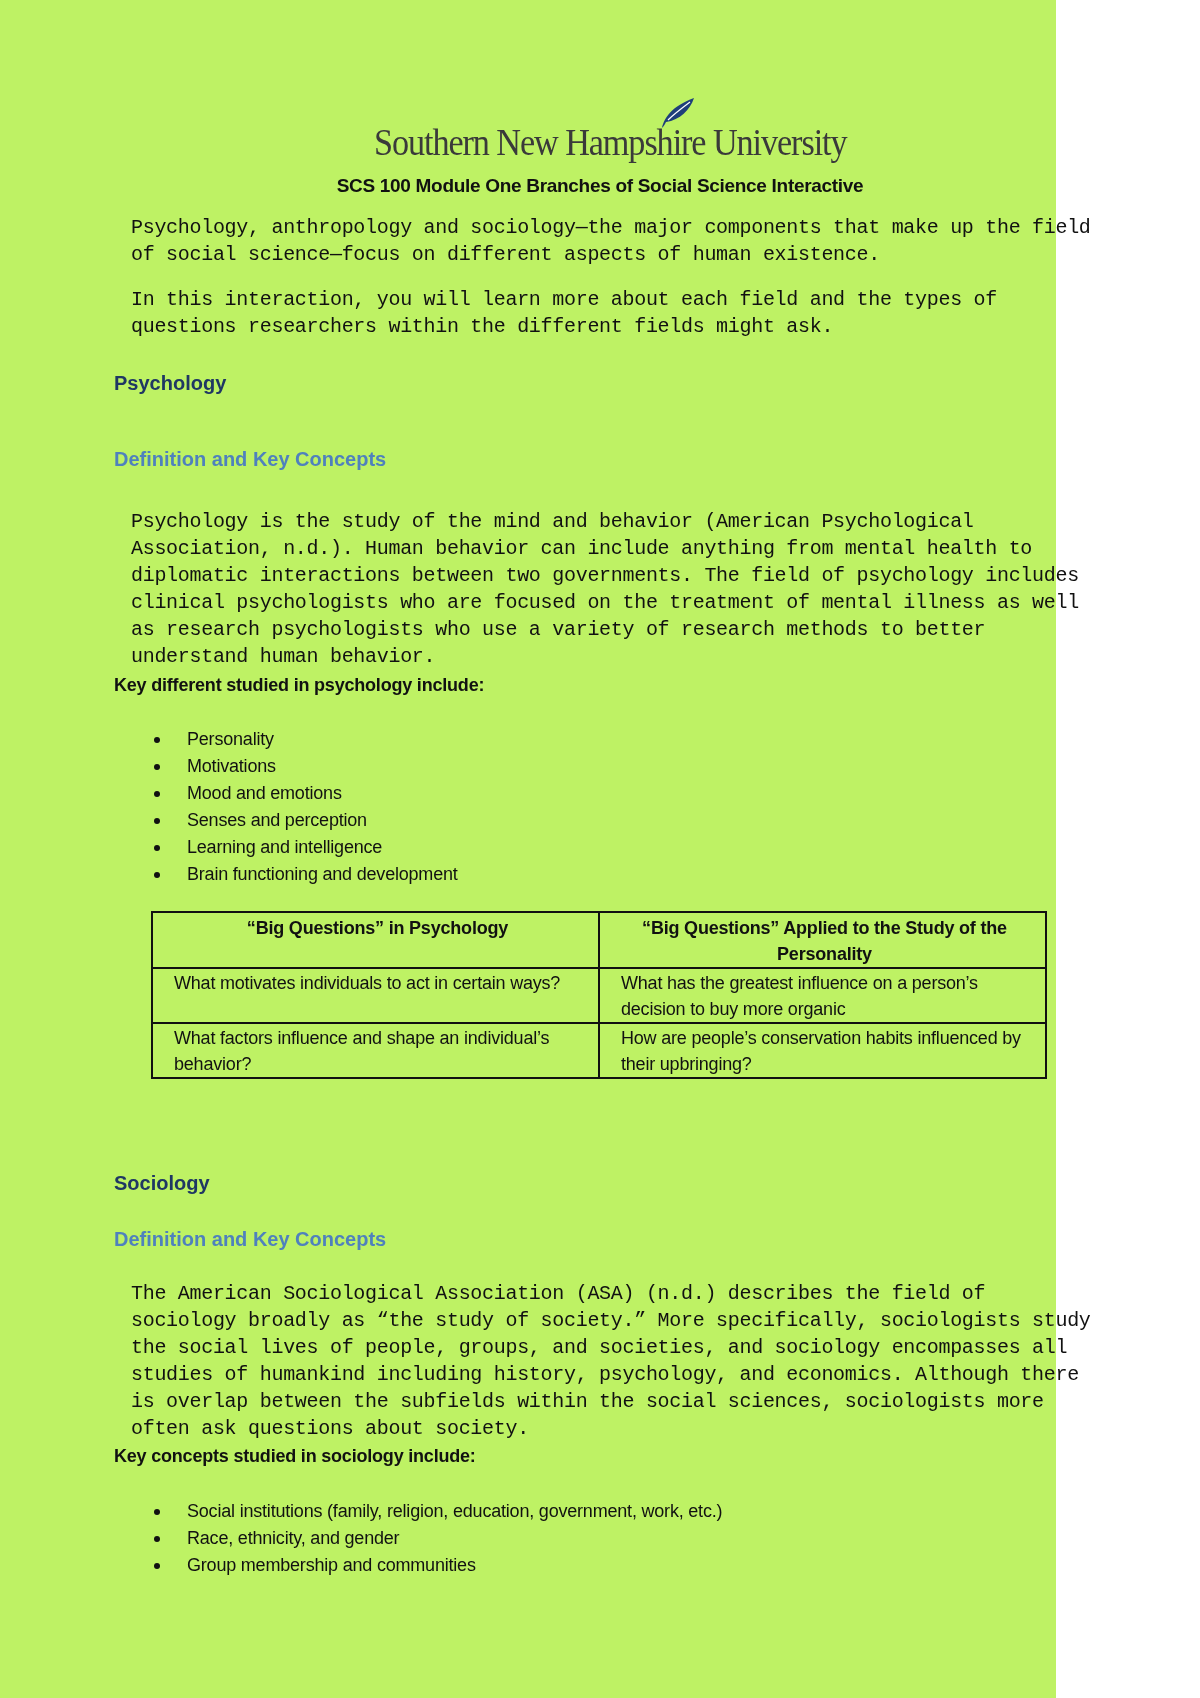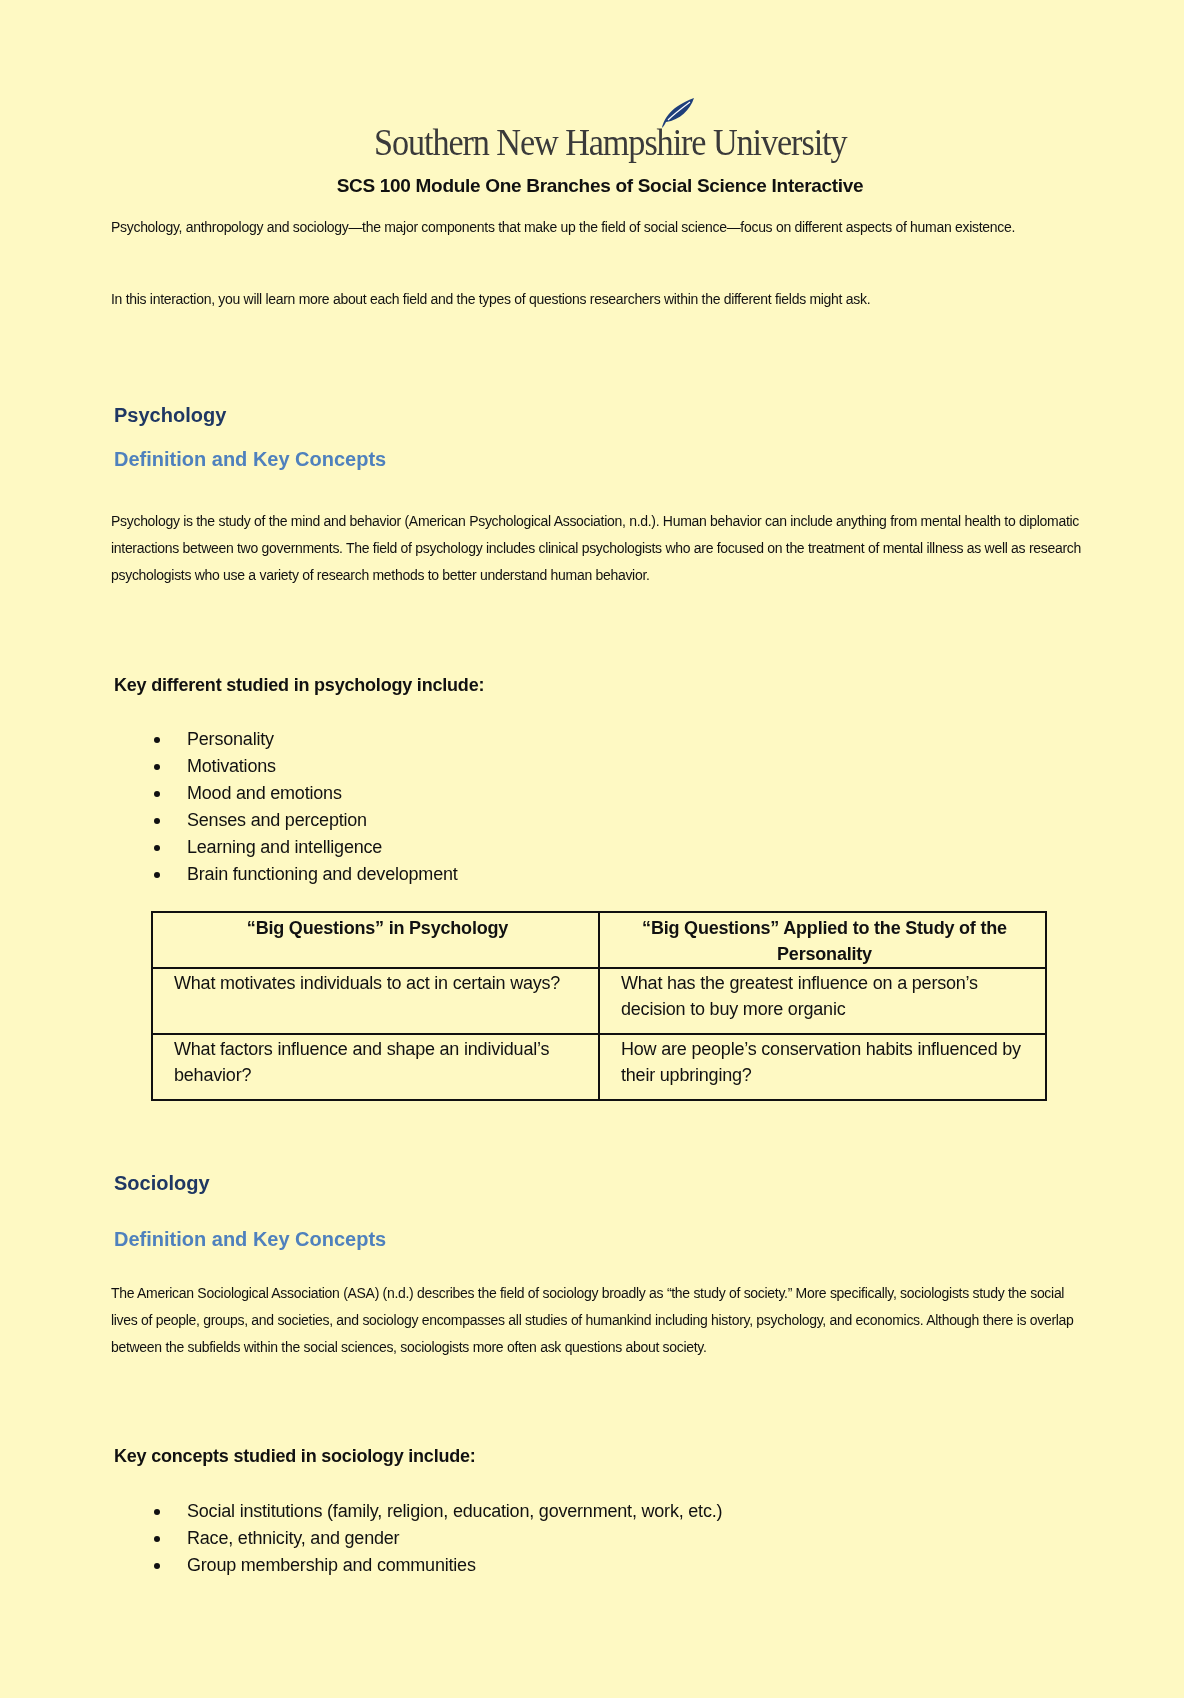--- a/index.html
+++ b/index.html
@@ -6,22 +6,22 @@
     html, body { width: 1200px; height: 1698px; background: #ffffff; }
     body {
       font-family: "Liberation Sans", "DejaVu Sans", sans-serif;
       color: #111111;
       position: relative;
       overflow: hidden;
     }
     .page {
       position: absolute;
       left: 0; top: 0;
-      width: 1184px; height: 1698px;
-      background: #fef9c3;
+      width: 1056px; height: 1698px;
+      background: #bef264;
     }
     .logo {
       position: absolute;
       left: 374px; top: 96px;
       width: 460px; height: 70px;
     }
     .logo-text {
       position: absolute;
       left: 0; top: 24px;
       font-family: "Liberation Serif", "DejaVu Serif", serif;
@@ -41,25 +41,26 @@
       position: absolute;
       left: 0; width: 1200px;
       top: 175px;
       text-align: center;
       font-weight: bold;
       font-size: 19px;
       letter-spacing: -0.3px;
     }
     .para {
       position: absolute;
-      left: 111px;
+      left: 131px;
       width: 970px;
-      font-size: 14px;
+      font-size: 20px;
       line-height: 27px;
       letter-spacing: -0.3px;
+      font-family: Liberation Mono, monospace;
     }
     .h-section {
       position: absolute;
       left: 114px;
       font-weight: bold;
       font-size: 20px;
       color: #1f3763;
     }
     .h-sub {
       position: absolute;
@@ -107,21 +108,21 @@
       vertical-align: top;
       line-height: 26px;
     }
     table.bq th {
       font-weight: bold;
       text-align: center;
       height: 56px;
       padding: 2px 4px 0 8px;
     }
     table.bq td {
-      padding: 1px 8px 11px 21px;
+      padding: 1px 8px 0 21px;
       height: 55px;
       overflow: hidden;
     }
     table.bq tr.r1 td { height: 55px; }
     table.bq tr.r1 td .clip { height: 52px; overflow: hidden; display: block; }
     table.bq col.c1 { width: 448px; }
     table.bq col.c2 { width: 448px; }
   </style>
 </head>
 <body>
@@ -134,21 +135,21 @@
       <path d="M12 24 C 18 18, 26 12, 34 6" stroke="#ffffff" stroke-width="1.2" fill="none"></path>
     </svg>
     <div class="logo-text">Southern New Hampshire University</div>
   </div>
 
   <div class="doc-title">SCS 100 Module One Branches of Social Science Interactive</div>
 
   <p class="para" style="top:214px;">Psychology, anthropology and sociology—the major components that make up the field of social science—focus on different aspects of human existence.</p>
   <p class="para" style="top:286px;">In this interaction, you will learn more about each field and the types of questions researchers within the different fields might ask.</p>
 
-  <div class="h-section" style="top:404px;text-align:right;">Psychology</div>
+  <div class="h-section" style="top:372px;text-align:right;">Psychology</div>
   <div class="h-sub" style="top:448px;">Definition and Key Concepts</div>
 
   <p class="para" style="top:508px;">Psychology is the study of the mind and behavior (American Psychological Association, n.d.). Human behavior can include anything from mental health to diplomatic interactions between two governments. The field of psychology includes clinical psychologists who are focused on the treatment of mental illness as well as research psychologists who use a variety of research methods to better understand human behavior.</p>
 
   <div class="key-heading" style="top:675px;">Key different studied in psychology include:</div>
 
   <ul class="bullets" style="top:726px;">
     <li><span class="bullet-dot"></span><span>Personality</span></li>
     <li><span class="bullet-dot"></span><span>Motivations</span></li>
     <li><span class="bullet-dot"></span><span>Mood and emotions</span></li>

